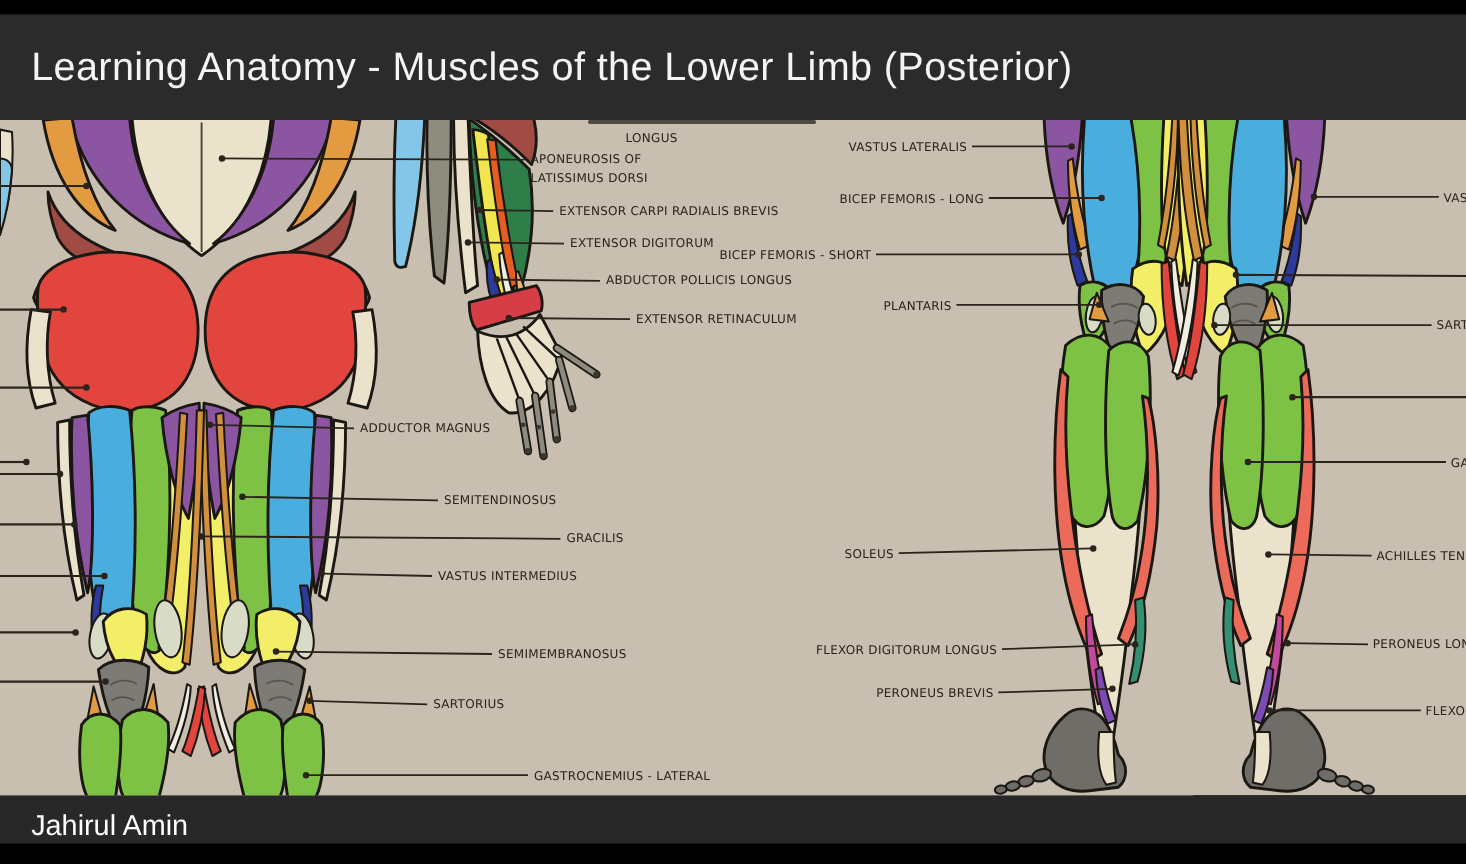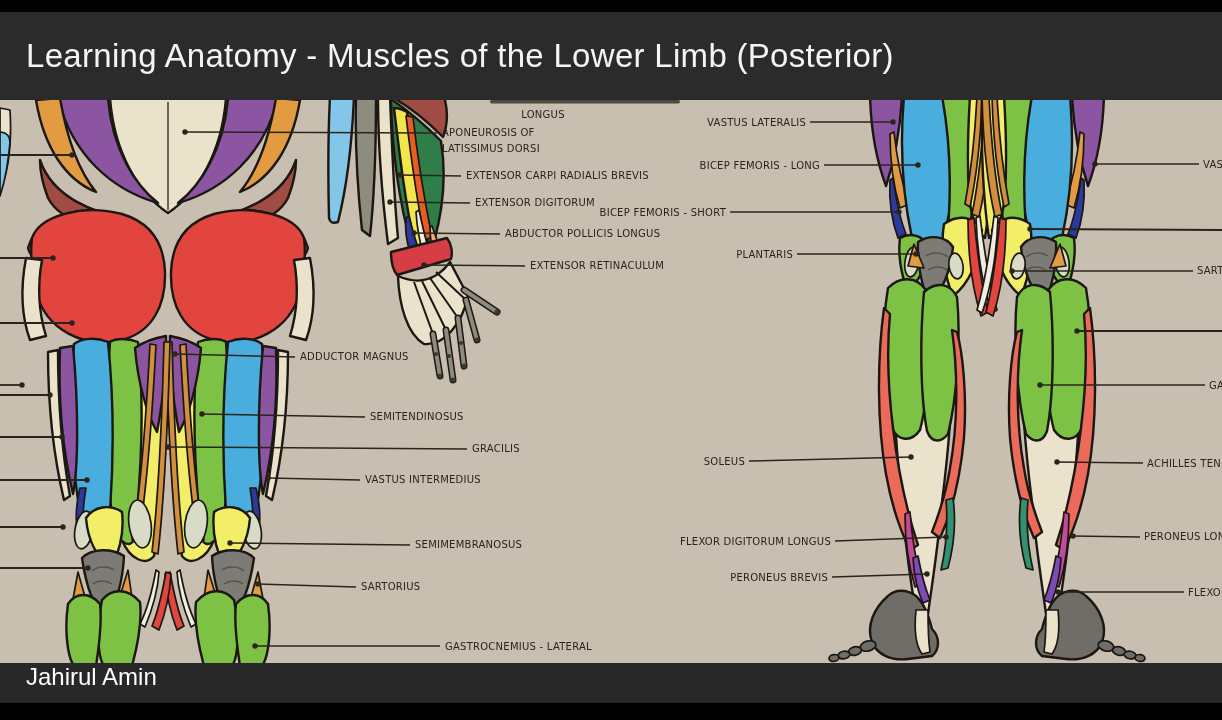--- a/index.html
+++ b/index.html
@@ -6,21 +6,21 @@
   .screen{position:relative;width:1222px;height:720px;background:#000;overflow:hidden;
           font-family:"Liberation Sans",sans-serif;text-decoration:underline;}
   .bar-black{position:absolute;left:0;width:1222px;background:#000;}
   .bar-top{top:0;height:12px;}
   .bar-bottom{top:703px;height:17px;}
   .title-bar{position:absolute;top:12px;left:0;width:1222px;height:88px;background:#2b2b2b;
              display:flex;align-items:center;}
   .title-bar h1{margin:0 0 0 26px;font-size:33px;font-weight:400;color:#f4f4f4;letter-spacing:.3px;}
   .stage{position:absolute;top:100px;left:0;width:994px;height:563px;background:#c8bfb0;}
   .credit-bar{position:absolute;top:663px;left:0;width:1222px;height:52px;background:#282828;
-              display:flex;}
+              display:flex;align-items:center;}
   .credit-bar span{margin-left:26px;font-size:24px;color:#fdfdfd;}
   
   svg .sh{stroke:#1b1713;stroke-width:2.4;stroke-linejoin:round;stroke-linecap:round;}
   svg .thin{stroke-width:1.7;}
   .bone{fill:#eae2cb}.sage{fill:#d8dcc6}.red{fill:#e2453e}.maroon{fill:#a04b44}
   .purple{fill:#8b55a2}.orange{fill:#e39b41}.strand{fill:#d28f3e}.green{fill:#7dc145}
   .blue{fill:#49aede}.dkblue{fill:#2c3a9e}.yellow{fill:#f3ee68}.gray{fill:#7c7b76}
   .foot{fill:#6e6d68}.salmon{fill:#ec6a59}.teal{fill:#339070}.magenta{fill:#c2499c}
   .violet{fill:#7d4bb5}.redband{fill:#d63d44}.dkgreen{fill:#2f7d49}.yellowarm{fill:#f2e64f}
   .orangered{fill:#e55d22}.olive{fill:#8e8c7e}.ltblue{fill:#84c6e8}.peach{fill:#eeb07f}

